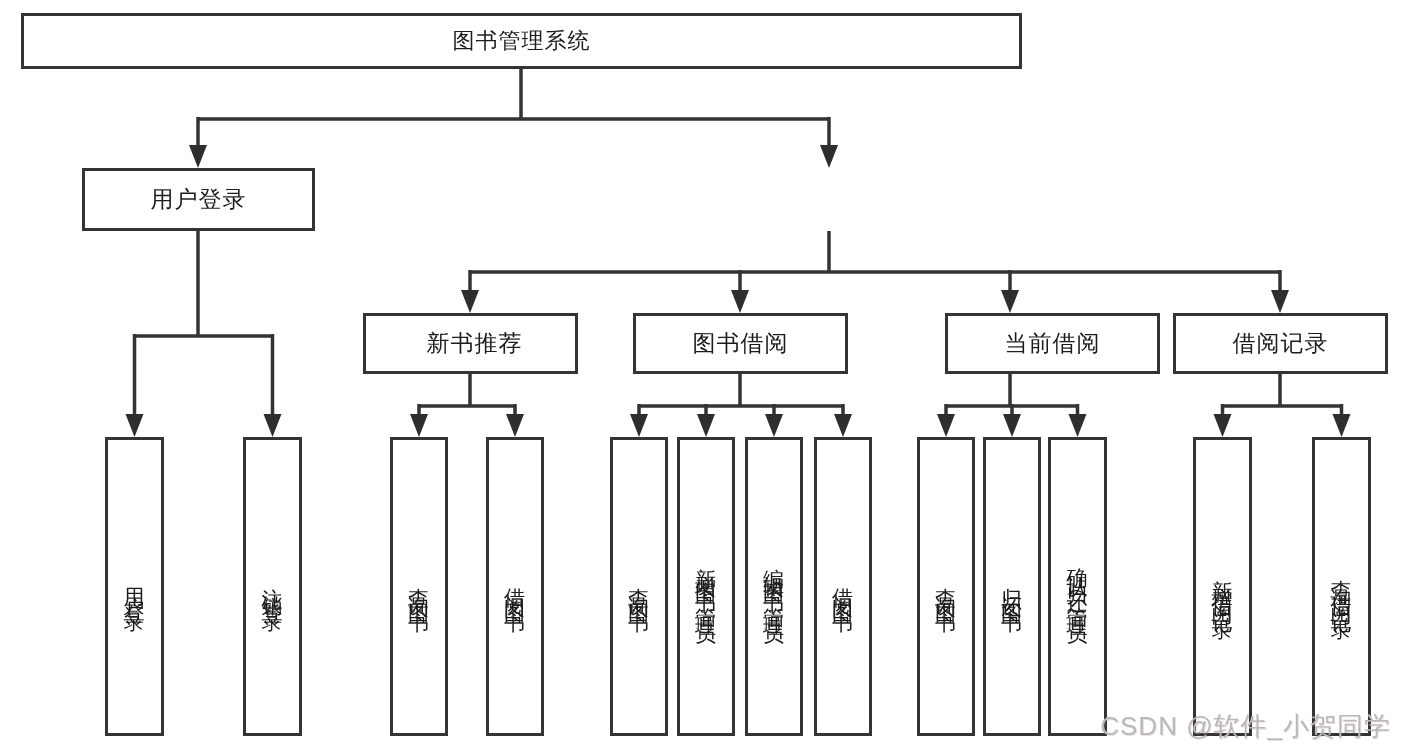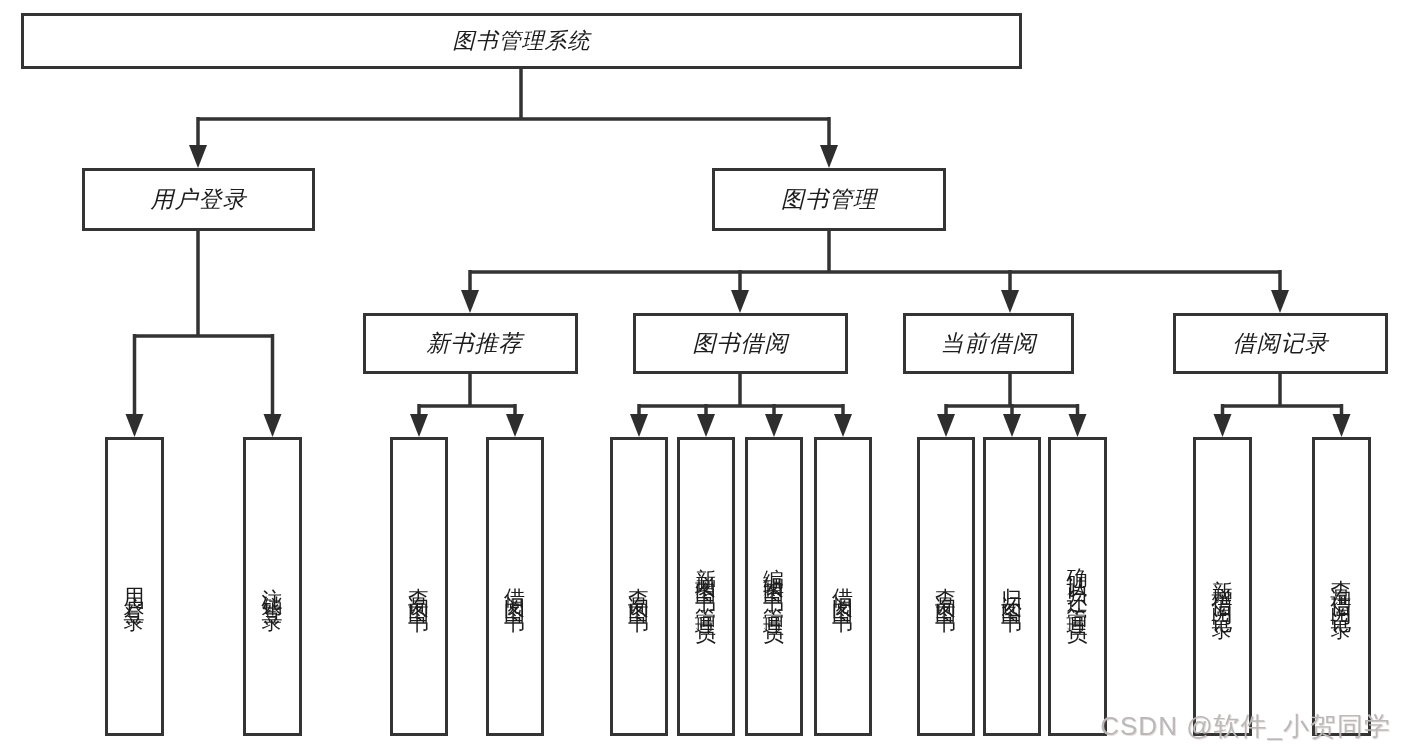--- a/index.html
+++ b/index.html
@@ -28,21 +28,20 @@
     background: #ffffff;
     display: flex;
     align-items: center;
     justify-content: center;
     color: #1c1c1c;
   }
   .hbox {
     font-size: 23px;
     letter-spacing: 1px;
     white-space: nowrap;
-    font-style: italic;
   }
   .root {
     font-size: 22px;
   }
   .vbox {
     writing-mode: vertical-rl;
     text-orientation: mixed;
     font-size: 21px;
     letter-spacing: 8px;
     line-height: 1;
@@ -93,25 +92,24 @@
       <polygon points="1003,414 1021,414 1012,437"></polygon>
       <polygon points="1068.5,414 1086.5,414 1077.5,437"></polygon>
       <polygon points="1213.5,414 1231.5,414 1222.5,437"></polygon>
       <polygon points="1332.5,414 1350.5,414 1341.5,437"></polygon>
     </g>
   </svg>
 
   <div class="node hbox root" style="left:21px; top:13px; width:1001px; height:56px;">图书管理系统</div>
 
   <div class="node hbox" style="left:82px; top:168px; width:233px; height:63px;">用户登录</div>
-  <div class="node hbox" style="left:712px; top:168px; width:234px; height:63px;">图书管理</div>
 
   <div class="node hbox" style="left:363px; top:313px; width:215px; height:61px;padding-left:8px;">新书推荐</div>
   <div class="node hbox" style="left:633px; top:313px; width:215px; height:61px;">图书借阅</div>
-  <div class="node hbox" style="left:903px; top:313px; width:171px; height:61px;">当前借阅</div>
+  <div class="node hbox" style="left:945px; top:313px; width:215px; height:61px;">当前借阅</div>
   <div class="node hbox" style="left:1173px; top:313px; width:215px; height:61px;">借阅记录</div>
 
   <div class="node vbox" style="left:105px; top:437px; width:59px; height:299px;">用户登录</div>
   <div class="node vbox" style="left:243px; top:437px; width:59px; height:299px;">注销登录</div>
 
   <div class="node vbox" style="left:390px; top:437px; width:58px; height:299px;">查询图书</div>
   <div class="node vbox" style="left:486px; top:437px; width:58px; height:299px;">借阅图书</div>
 
   <div class="node vbox" style="left:610px; top:437px; width:58px; height:299px;">查询图书</div>
   <div class="node vbox" style="left:677px; top:437px; width:58px; height:299px;">新增图书（管理员）</div>

